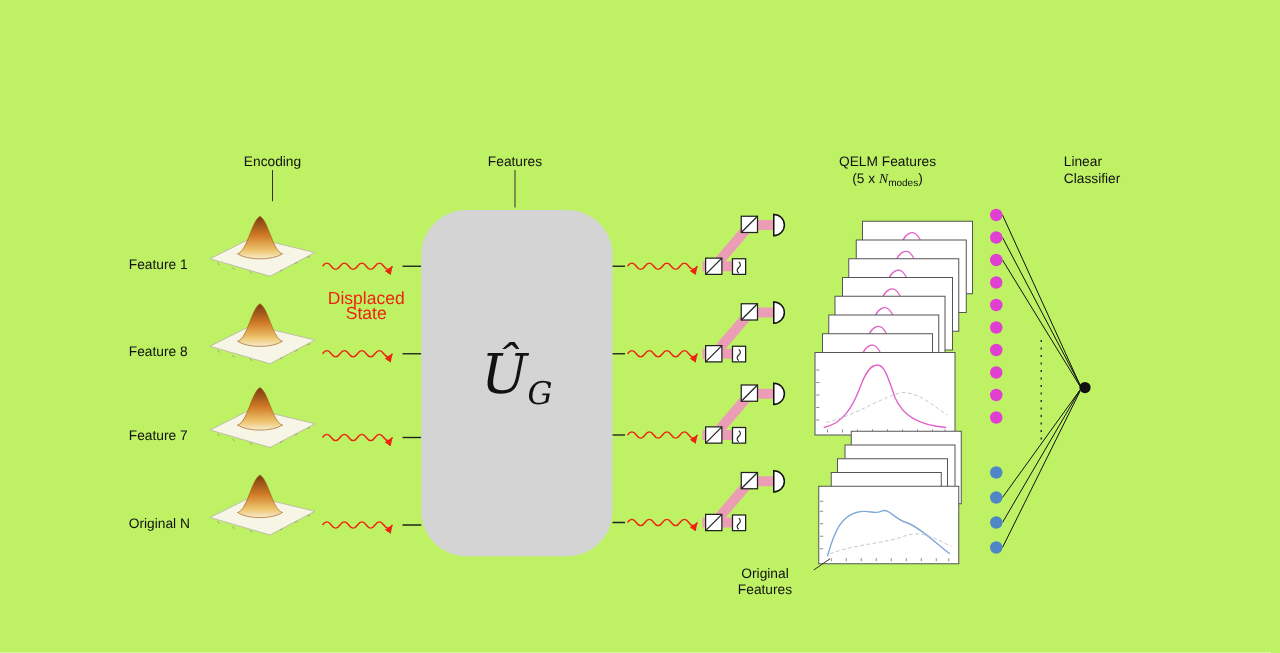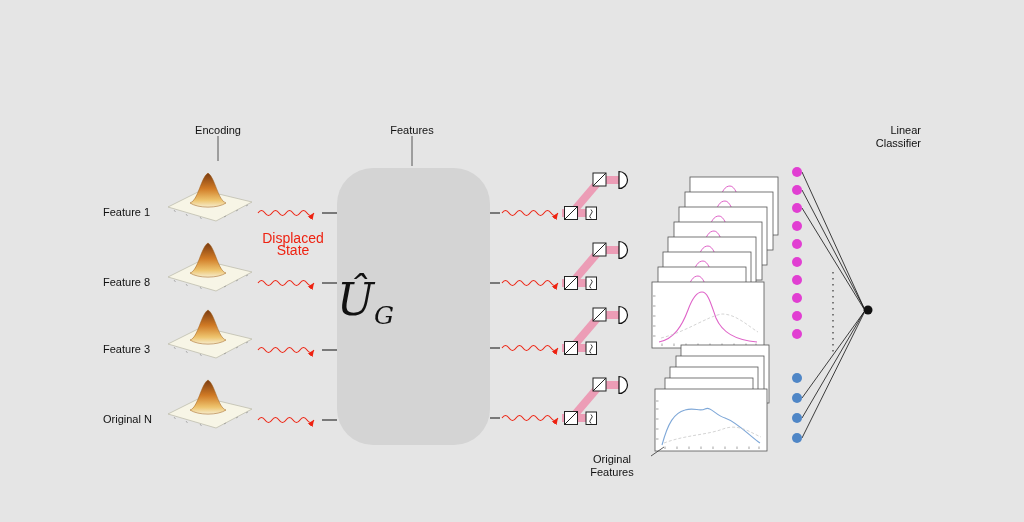--- a/index.html
+++ b/index.html
@@ -1,24 +1,24 @@
 <!DOCTYPE html>
 <html><head>
 <meta charset="utf-8">
 <style>
   *{margin:0;padding:0;box-sizing:border-box}
   body{background:#ffffff}
-  .canvas{position:relative;width:1024px;height:522px;background:#e5e5e5;
+  .canvas{position:relative;width:1024px;height:522px;background:#bef264;
           font-family:"Liberation Sans",sans-serif;color:#111;overflow:hidden}
   svg.layer{position:absolute;left:0;top:0}
   .lbl{position:absolute;font-size:11px;line-height:13px;text-align:center;color:#111}
-  .lbl.left{text-align:right}
+  .lbl.left{text-align:left}
   .lbl.right{text-align:left}
   .lbl.red{color:#ee2211;font-size:14px;line-height:12px}
-  .ug{position:absolute;left:337px;top:274px;width:153px;}
+  .ug{position:absolute;left:337px;top:274px;width:153px;text-align:center}
   .ug .uhat{font-family:"DejaVu Serif",serif;font-style:italic;font-size:44px}
   .ug .usub{font-family:"DejaVu Serif",serif;font-style:italic;font-size:25px;vertical-align:-9px}
   sub.sm{font-size:8px}
   i.nvar{font-family:"Liberation Serif",serif}
 </style>
 </head>
 <body>
 
 <div class="canvas">
 
@@ -180,29 +180,33 @@
     </g>
 
     <circle cx="868" cy="310" r="4.5" fill="#111"></circle>
   </svg>
 
   <div class="lbl" style="left:178px;top:124px;width:80px">Encoding</div>
 
   <div class="lbl" style="left:372px;top:124px;width:80px">Features</div>
 
 
+  <div class="lbl" style="left:649px;top:124px;width:122px">
+    <span>QELM Features</span><br>
+    <span>(5 x </span><i class="nvar">N</i><sub class="sm">modes</sub><span>)</span>
+  </div>
 
   <div class="lbl left" style="left:851px;top:124px;width:70px">
     <span>Linear</span><br>
     <span>Classifier</span>
   </div>
 
   <div class="lbl right" style="left:103px;top:206px;width:64px">Feature 1</div>
   <div class="lbl right" style="left:103px;top:276px;width:64px">Feature 8</div>
-  <div class="lbl right" style="left:103px;top:343px;width:64px">Feature 3</div>
+  <div class="lbl right" style="left:103px;top:343px;width:64px">Feature 7</div>
   <div class="lbl right" style="left:103px;top:413px;width:64px">Original N</div>
 
   <div class="lbl red" style="left:262px;top:232px;width:62px">
     <span>Displaced</span><br>
     <span>State</span>
   </div>
 
   <div class="lbl" style="left:580px;top:453px;width:64px">
     <span>Original</span><br>
     <span>Features</span>

